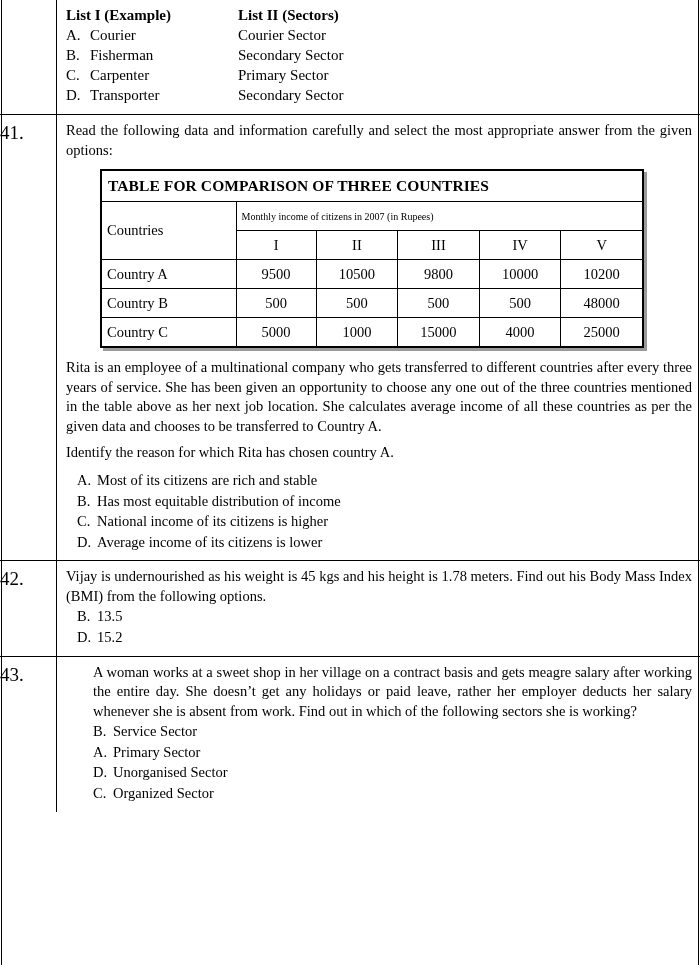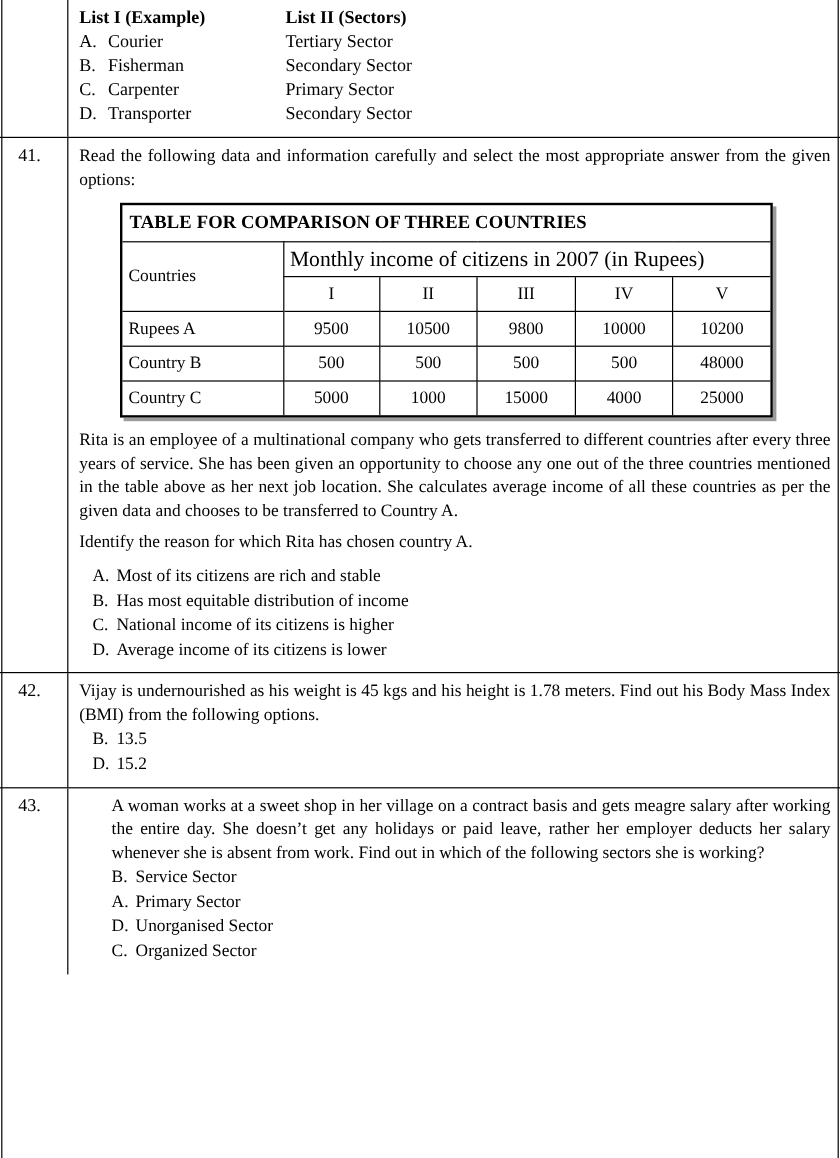--- a/index.html
+++ b/index.html
@@ -41,23 +41,23 @@
     align-items: stretch;
     border-bottom: 1px solid #000;
     position: relative;
     z-index: 1;
   }
   .qnum {
     width: 57px;
     min-width: 57px;
     box-sizing: border-box;
     border-right: 1px solid #000;
-    text-align: center;
+    text-align: left;
     padding: 7px 7px 0 0;
-    font-size: 15px;
+    font-size: 19px;
   }
   .qbody {
     flex: 1;
     box-sizing: border-box;
     padding: 6px 8px 8px 9px;
   }
   .just {
     text-align: justify;
     text-justify: inter-word;
     line-height: 1.35;
@@ -121,21 +121,21 @@
     font-weight: bold;
     font-size: 15.5px;
     text-align: left;
     padding: 4px 6px;
     letter-spacing: 0.1px;
   }
   .ct .nb-l { border-left: none; }
   .ct .nb-r { border-right: none; }
   .ct .nb-t { border-top: none; }
   .ct .nb-b { border-bottom: none; }
-  .ct .hdr-sub { font-size: 18px; }
+  .ct .hdr-sub { font-size: 10px; }
   .w-country { width: 142px; }
   .w-col { width: 80px; }
 </style>
 </head>
 <body>
 
 <div class="page">
 
   <div class="toprow">
     <div class="qnum"></div>
@@ -143,21 +143,21 @@
       <table class="matchtbl">
         <tbody>
             <tr>
           <td class="c1 hd">List I  (Example)</td>
           <td class="hd">List II (Sectors)</td>
         </tr>
         <tr>
           <td class="c1">
             <span class="mlbl">A.</span><span>Courier</span>
           </td>
-          <td>Tertiary Sector</td>
+          <td>Courier Sector</td>
         </tr>
         <tr>
           <td class="c1">
             <span class="mlbl">B.</span><span>Fisherman</span>
           </td>
           <td>Secondary Sector</td>
         </tr>
         <tr>
           <td class="c1">
             <span class="mlbl">C.</span><span>Carpenter</span>
@@ -191,21 +191,21 @@
             <td class="left hdr-sub nb-r" colspan="5">Monthly income of citizens in 2007 (in Rupees)</td>
           </tr>
           <tr>
             <td class="w-col">I</td>
             <td class="w-col">II</td>
             <td class="w-col">III</td>
             <td class="w-col">IV</td>
             <td class="w-col nb-r">V</td>
           </tr>
           <tr>
-            <td class="left nb-l">Rupees A</td>
+            <td class="left nb-l">Country A</td>
             <td>9500</td>
             <td>10500</td>
             <td>9800</td>
             <td>10000</td>
             <td class="nb-r">10200</td>
           </tr>
           <tr>
             <td class="left nb-l">Country B</td>
             <td>500</td>
             <td>500</td>

